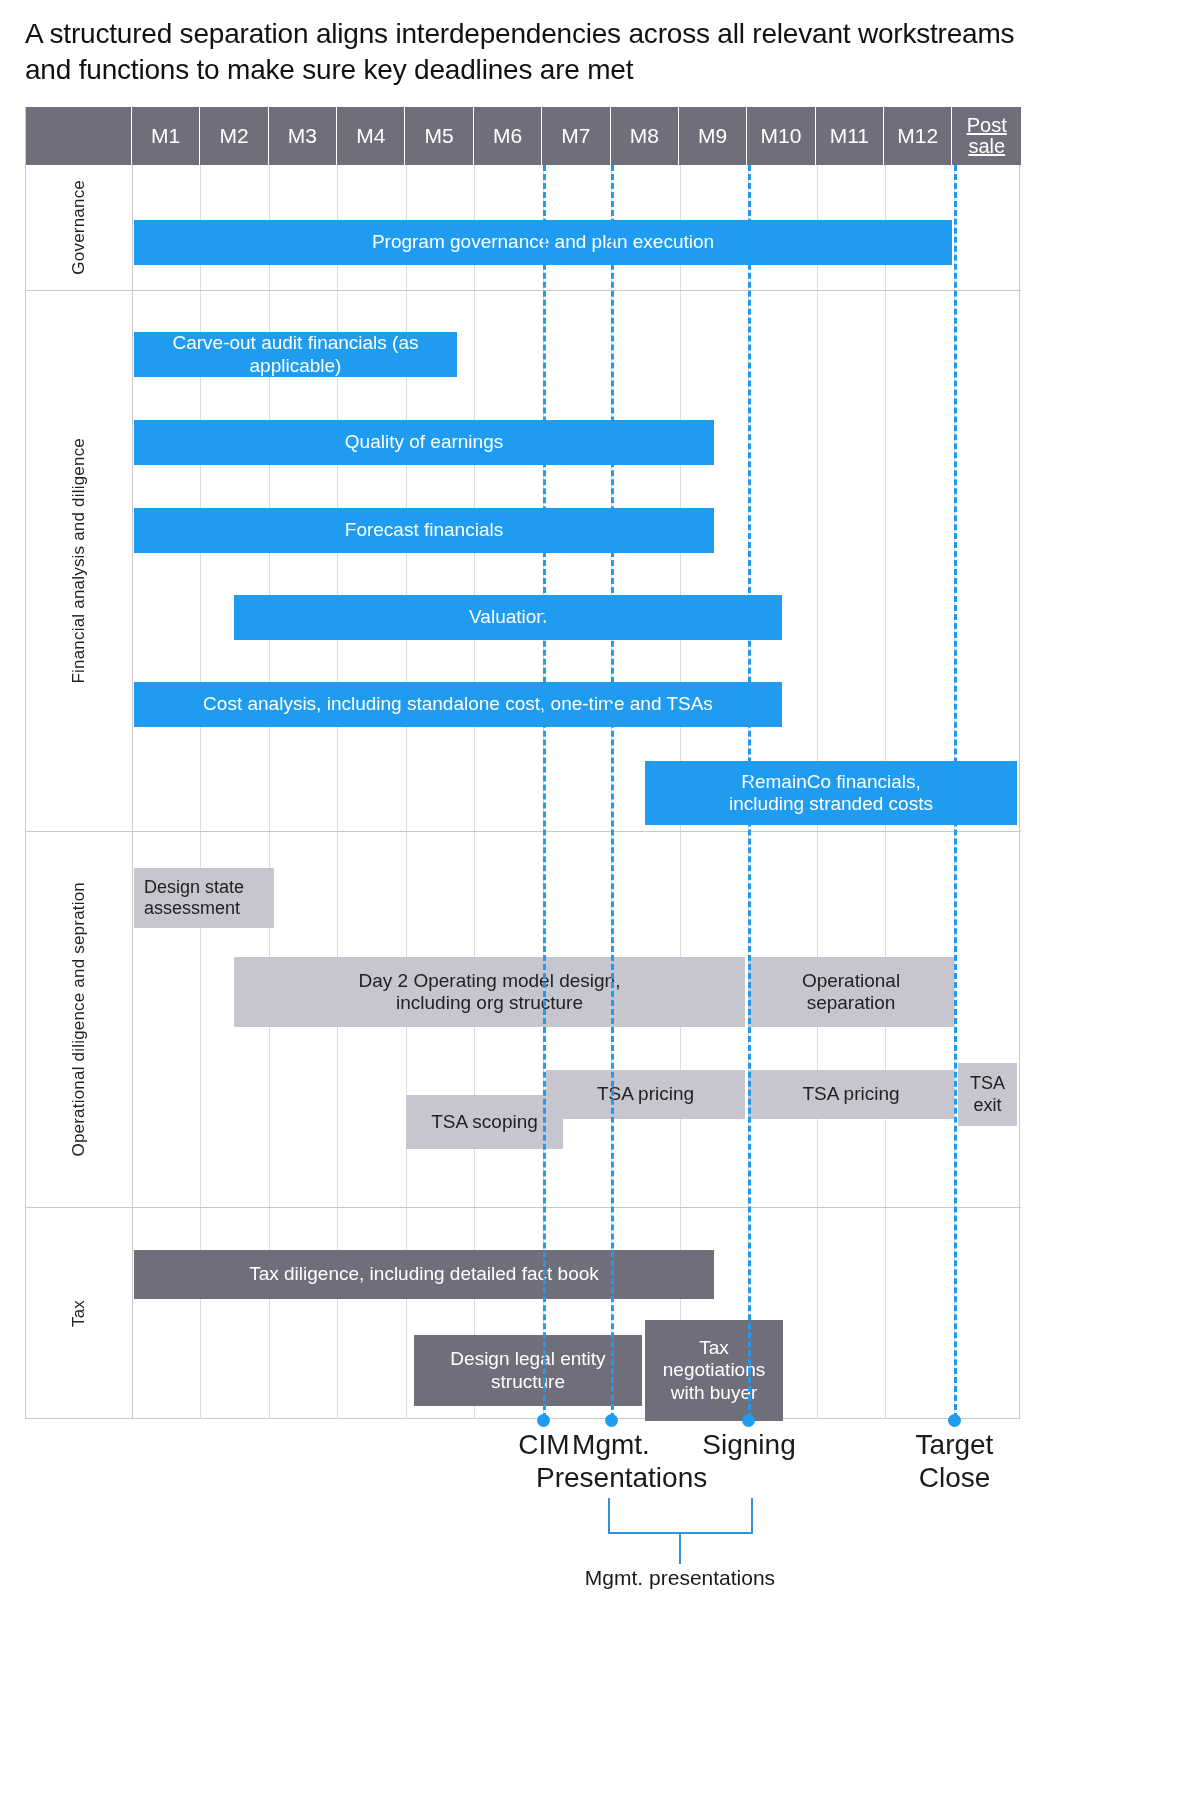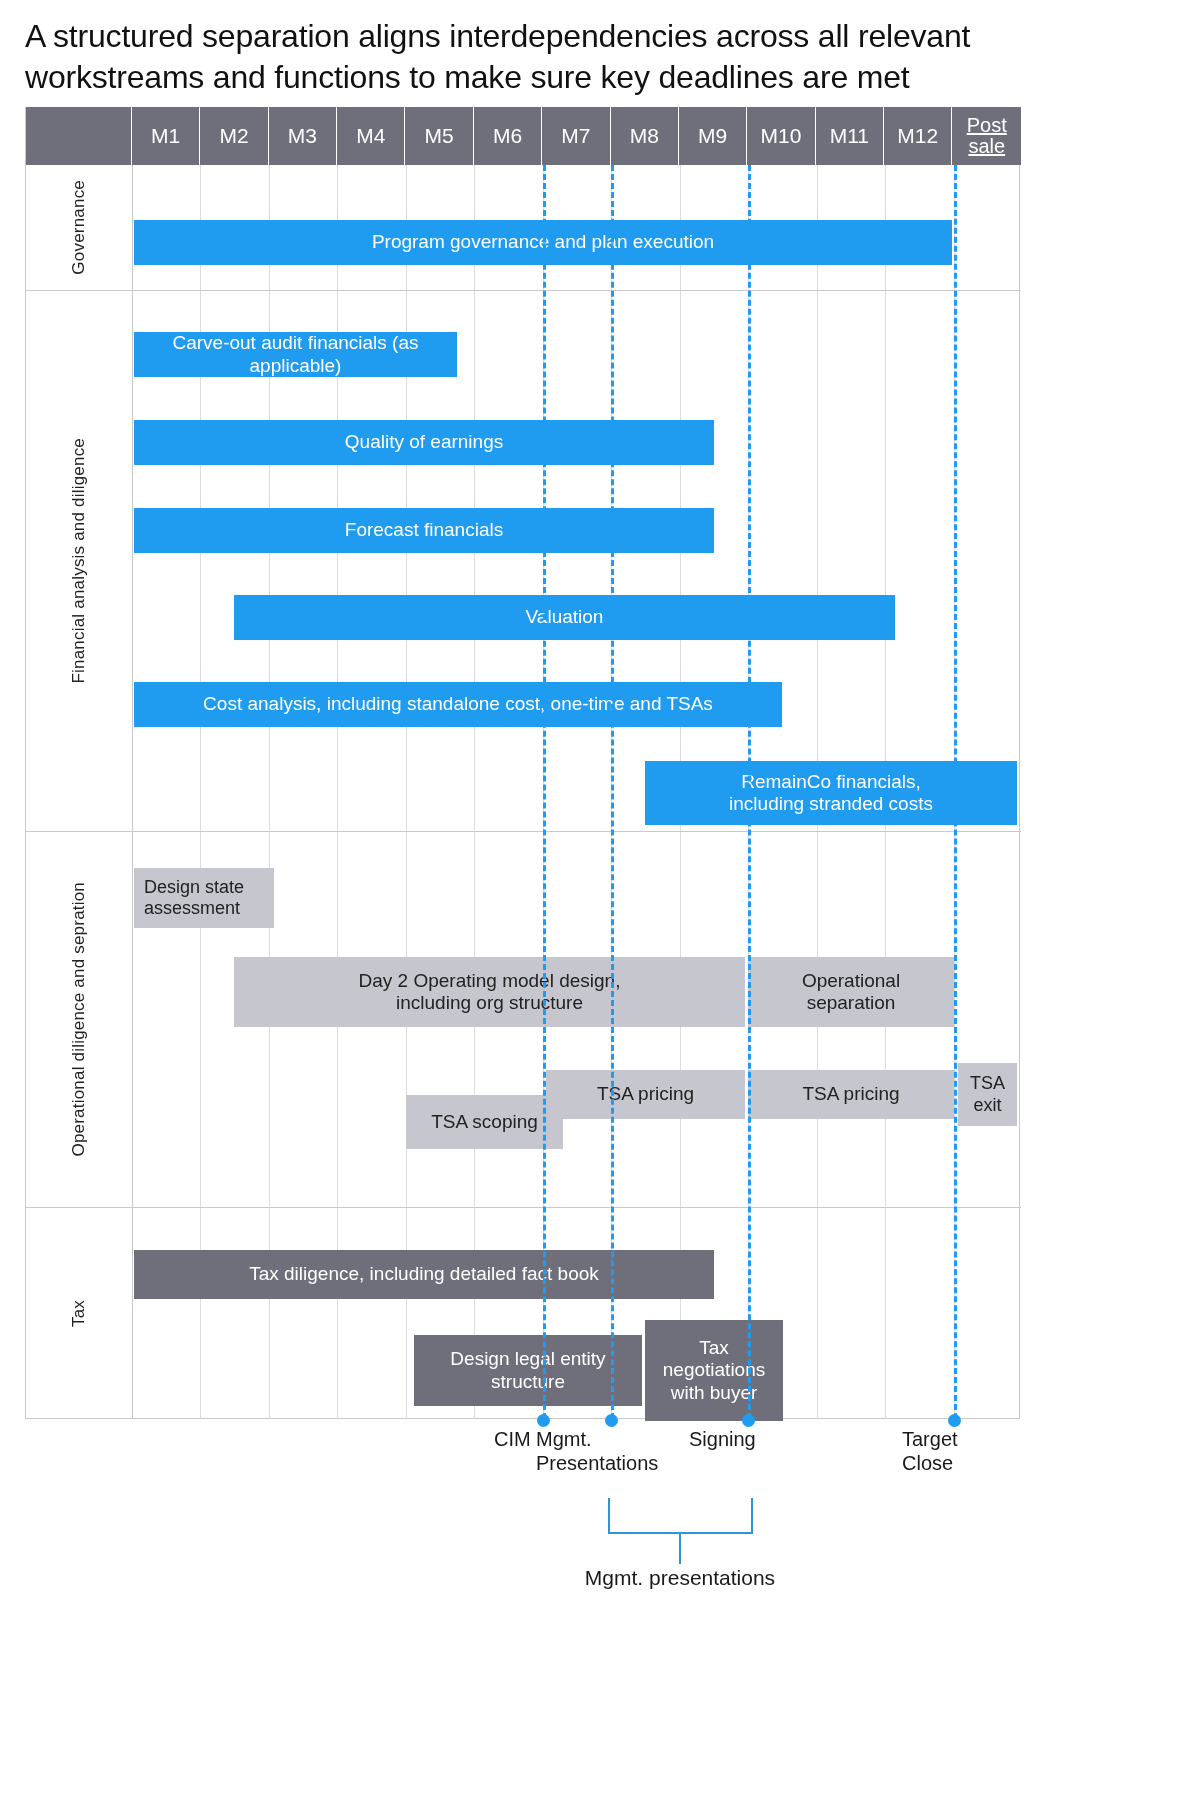--- a/index.html
+++ b/index.html
@@ -8,21 +8,21 @@
     background:#ffffff;
     font-family:"Liberation Sans", sans-serif;
     color:#1a1a1a;
     overflow:hidden;
   }
   #root{position:relative;width:1200px;height:1800px;}
 
   
   .title{
     position:absolute;left:25px;top:16px;width:1000px;
-    font-size:32px;line-height:1.28;font-weight:400;color:#111111;
+    font-size:28px;line-height:1.28;font-weight:400;color:#111111;
     letter-spacing:-0.2px;
   }
 
   
   .chart{
     position:absolute;left:25px;top:107px;
     width:995px;height:1312px;
     box-sizing:border-box;
     border:1px solid #c9c9c9;
     border-top:none;
@@ -86,21 +86,21 @@
 
   
   .ms-line{
     position:absolute;width:0;border-left:3px dashed #1f9cf0;
   }
   .ms-dot{
     position:absolute;width:13px;height:13px;border-radius:50%;
     background:#1f9cf0;
   }
   .ms-label{
-    position:absolute;font-size:20px;color:#1a1a1a;
+    position:absolute;text-align:center;font-size:28px;color:#1a1a1a;
     line-height:1.18;white-space:pre-line;
   }
 
   
   .bracket{position:absolute;}
   .bracket .bh{position:absolute;background:#2f95d8;height:2px;}
   .bracket .bv{position:absolute;background:#2f95d8;width:2px;}
   .bracket-label{
     position:absolute;font-size:21px;color:#1a1a1a;text-align:center;
   }
@@ -175,21 +175,21 @@
       </div>
 
       <div class="bar blue" style="left:108px;top:55px;width:818px;height:45px">Program governance and plan execution</div>
 
       <div class="bar blue" style="left:108px;top:255px;width:580px;height:45px">Quality of earnings</div>
 
       <div class="bar blue" style="left:108px;top:167px;width:323px;height:45px">Carve-out audit financials (as applicable)</div>
 
       <div class="bar blue" style="left:108px;top:343px;width:580px;height:45px">Forecast financials</div>
 
-      <div class="bar blue" style="left:208px;top:430px;width:661px;height:45px">Valuation</div>
+      <div class="bar blue" style="left:208px;top:430px;width:548px;height:45px">Valuation</div>
 
       <div class="bar blue" style="left:619px;top:596px;width:372px;height:64px">RemainCo financials,
 including stranded costs</div>
 
       <div class="bar blue" style="left:108px;top:517px;width:648px;height:45px">Cost analysis, including standalone cost, one-time and TSAs</div>
 
       <div class="bar grey small" style="left:108px;top:703px;width:140px;height:60px;justify-content:flex-start;text-align:left;padding-left:10px">Design state
 assessment</div>
 
       <div class="bar grey" style="left:208px;top:792px;width:511px;height:70px">Day 2 Operating model design,

